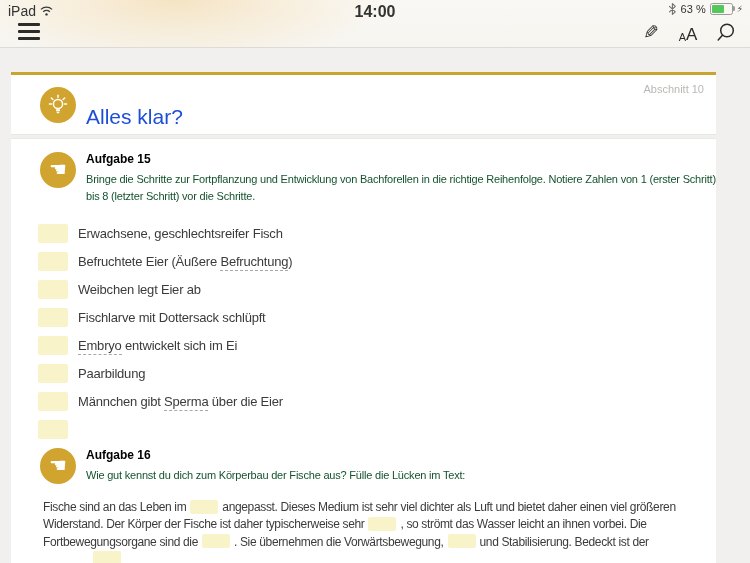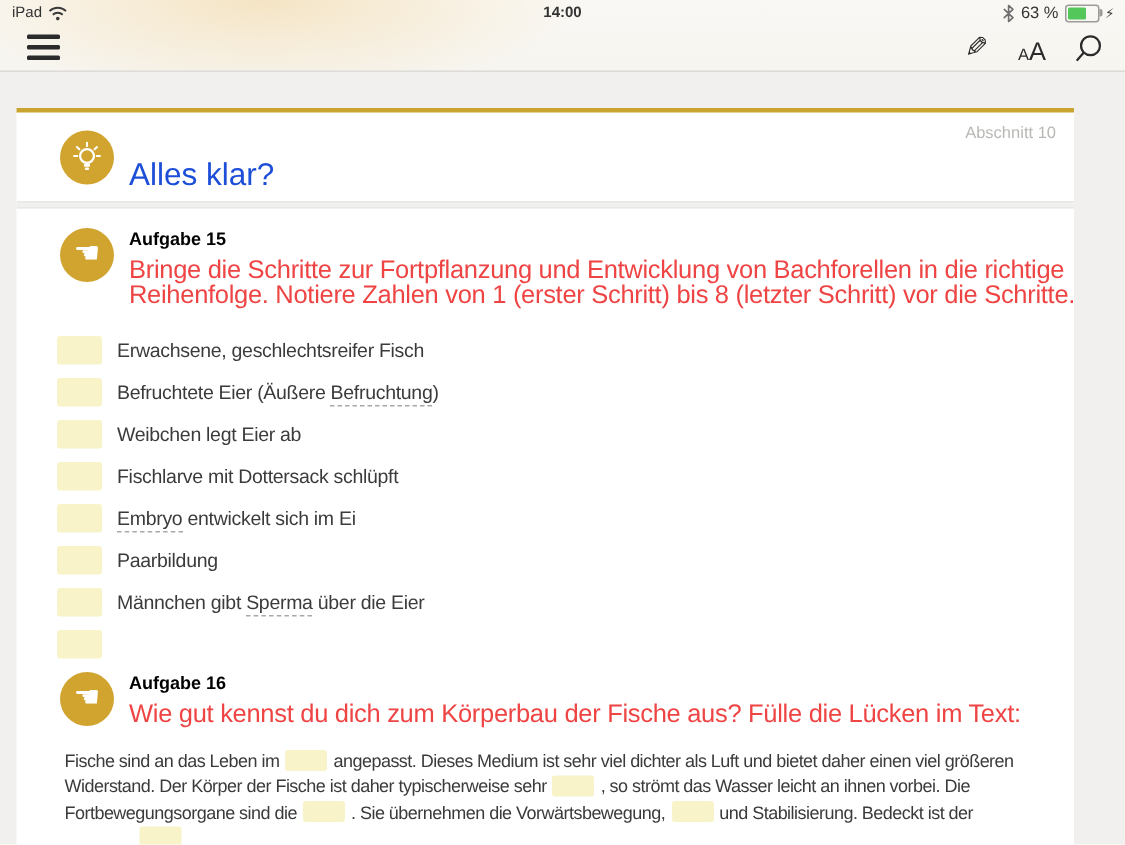--- a/index.html
+++ b/index.html
@@ -15,21 +15,21 @@
     background:
       radial-gradient(ellipse 300px 90px at 175px 0px, rgba(244,225,188,.85) 0%, rgba(244,225,188,0) 70%),
       linear-gradient(#faf8f4,#f7f5f0);
     border-bottom:1px solid #dcdbd8;
   }
   .statusbar{
     position:absolute;top:0;left:0;right:0;height:20px;
     font-size:11px;color:#333;
   }
   .sb-left{position:absolute;left:8px;top:3px;display:flex;align-items:center;gap:4px;}
-  .sb-center{position:absolute;left:0;right:0;top:3px;text-align:center;font-weight:700;font-size:10px;}
+  .sb-center{position:absolute;left:0;right:0;top:3px;text-align:center;font-weight:700;font-size:16px;}
   .sb-right{position:absolute;right:7px;top:3px;display:flex;align-items:center;gap:4px;}
   .battery{position:relative;width:21px;height:10px;border:1px solid #9b9b99;border-radius:2.5px;}
   .battery::after{content:"";position:absolute;right:-3.5px;top:2px;width:2px;height:4.5px;background:#9b9b99;border-radius:0 1.5px 1.5px 0;}
   .battery .fill{position:absolute;left:1px;top:1px;bottom:1px;width:12px;background:#54c75b;border-radius:1px;}
   .bolt{font-size:9px;color:#444;line-height:1;}
   .hamburger{position:absolute;left:18px;top:23px;width:22px;cursor:pointer;}
   .hamburger i{display:block;height:2.5px;background:#2b2b2b;border-radius:1px;margin-bottom:4.5px;}
   .hamburger i:last-child{margin-bottom:0;}
   .toolbar-right{position:absolute;right:14px;top:20px;display:flex;align-items:center;gap:15px;color:#2b2b2b;}
   .tb-btn{display:flex;align-items:flex-end;justify-content:center;min-width:22px;height:24px;cursor:pointer;}
@@ -49,21 +49,21 @@
   .header-circle{position:absolute;left:29px;top:12px;}
   .page-title{position:absolute;left:75px;top:16px;font-size:21px;color:#1d4ed8;font-weight:400;}
   .section-badge{position:absolute;right:12px;top:8px;font-size:11px;color:#b9b8b5;}
   .divider{height:5px;background:#f0f0ee;box-shadow:inset 0 1px 0 #e7e7e5, inset 0 -1px 0 #e9e9e7;}
   .card-body{padding:13px 0 0 27px;}
   
   .task-head{position:relative;padding-left:48px;}
   .task-circle{position:absolute;left:2px;top:0;color:#fff;}
   .hand-glyph{font-size:20px;line-height:1;transform:translateY(-1px);}
   .task-label{font-size:12px;line-height:15px;font-weight:700;color:#000000;margin:0 0 4px 0;}
-  .task-instruction{font-size:17px;letter-spacing:-0.2px;line-height:17px;color:#ef4444;width:640px;margin:0;}
+  .task-instruction{font-size:11px;letter-spacing:-0.2px;line-height:17px;color:#14532d;width:640px;margin:0;}
   .order-list{margin:19px 0 0 0;}
   .order-row{display:flex;align-items:center;height:19px;margin-bottom:9px;}
   .answer-box{width:30px;height:19px;background:#f8f3c9;border-radius:2px;margin-right:10px;flex:none;cursor:text;}
   .order-text{font-size:13px;letter-spacing:-0.2px;color:#3b3b3b;line-height:19px;}
   .gloss{border-bottom:1px dashed #a8a8a8;padding-bottom:0.5px;cursor:pointer;}
   .t16{margin-top:7px;}
   .cloze{margin:15px 0 0 5px;width:676px;font-size:12px;letter-spacing:-0.35px;line-height:17.3px;color:#3b3b3b;}
   .cloze-blank{
     display:inline-block;width:28px;height:14px;background:#f8f3c9;border-radius:2px;
     vertical-align:-2.5px;margin:0 4px;cursor:text;
@@ -71,21 +71,21 @@
   .cloze-blank.indent{margin-left:50px;}
   
   .svgicon{display:block;}
 </style>
 </head>
 <body>
 
 <div class="appbar">
   <div class="statusbar">
     <div class="sb-left">
-      <span style="font-size:10px;">iPad</span>
+      <span style="font-size:14px;">iPad</span>
       <svg class="svgicon" width="13" height="10" viewBox="0 0 13 10">
         <path d="M1 3.4 A8 8 0 0 1 12 3.4" fill="none" stroke="#3a3a3a" stroke-width="1.3"></path>
         <path d="M3.2 5.8 A4.8 4.8 0 0 1 9.8 5.8" fill="none" stroke="#3a3a3a" stroke-width="1.3"></path>
         <circle cx="6.5" cy="8.4" r="1.2" fill="#3a3a3a"></circle>
       </svg>
     </div>
     <div class="sb-center">14:00</div>
     <div class="sb-right">
       <svg class="svgicon" width="9" height="12" viewBox="0 0 9 12">
         <polyline points="1.5,3.3 7.3,8.8 4.4,11.4 4.4,0.6 7.3,3.3 1.5,8.8" fill="none" stroke="#6f6f6f" stroke-width="1.1" stroke-linejoin="round" stroke-linecap="round"></polyline>

